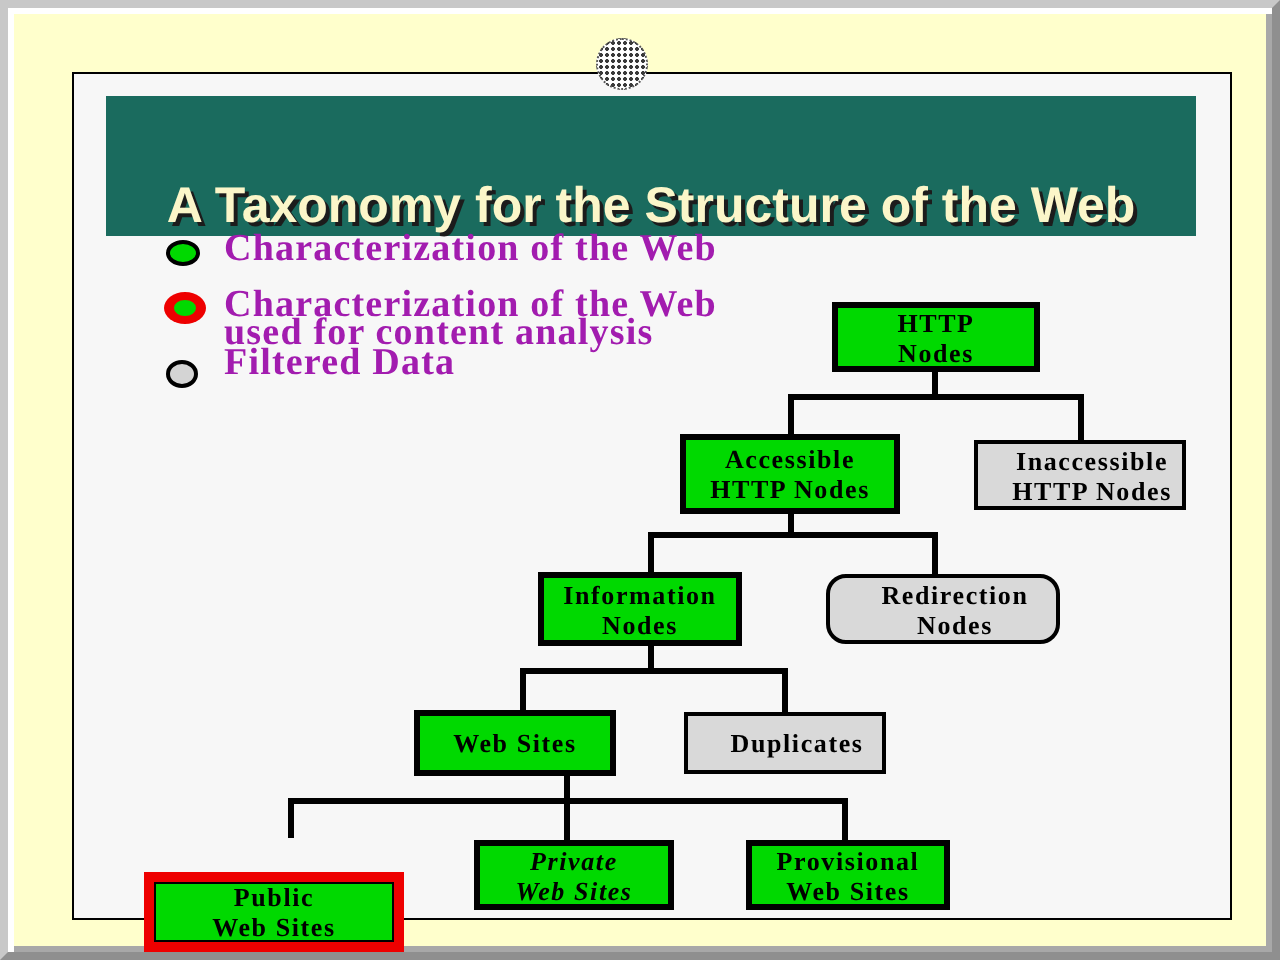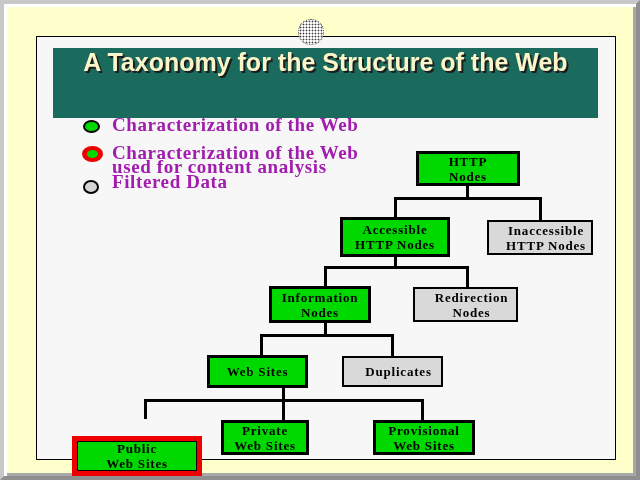--- a/index.html
+++ b/index.html
@@ -19,21 +19,21 @@
     box-shadow:inset 3px 3px 0 #ffffff, inset -3px -3px 0 #a8a8a8;
   }
   .slide{
     position:absolute;left:32px;top:32px;width:578px;height:422px;
     background:var(--c-slide-bg,#f7f7f7);
     border:1px solid #000;
   }
   .titlebar{
     position:absolute;left:48px;top:43px;width:545px;height:70px;
     background:var(--c-header-bg,#1a6b5e);
-    display:flex;align-items:flex-start;justify-content:center;
+    display:flex;align-items:flex-end;justify-content:center;
   }
   .titlebar .title{
     font-family:"Liberation Sans", sans-serif;
     font-weight:bold;font-size:25px;letter-spacing:0px;
     color:var(--c-title-color,#fbf6c9);
     text-shadow:2px 2px 0 #1c1c1c;
     white-space:nowrap;
   }
   
   .ball{
@@ -124,31 +124,31 @@
 
       <div class="node n-green" style="left:303px;top:180px;width:110px;height:40px;">Accessible
 HTTP Nodes</div>
 
       <div class="node n-gray" style="left:450px;top:183px;width:106px;height:35px;">Inaccessible
 HTTP Nodes</div>
 
       <div class="node n-green" style="left:232px;top:249px;width:102px;height:37px;">Information
 Nodes</div>
 
-      <div class="node n-gray" style="left:376px;top:250px;width:105px;height:35px;">Redirection
+      <div class="node n-gray" style="left:376px;top:250px;width:117px;height:35px;border-radius:10px;">Redirection
 Nodes</div>
 
       <div class="node n-green" style="left:170px;top:318px;width:101px;height:33px;">Web Sites</div>
 
       <div class="node n-gray" style="left:305px;top:319px;width:101px;height:31px;">Duplicates</div>
 
       <div class="node n-highlight" style="left:35px;top:382px;width:130px;height:40px;margin-top:17px;">Public
 Web Sites</div>
 
-      <div class="node n-green" style="left:184px;top:383px;width:88px;height:35px;">Private
+      <div class="node n-green" style="left:200px;top:383px;width:100px;height:35px;font-style:italic;">Private
 Web Sites</div>
 
       <div class="node n-green" style="left:336px;top:383px;width:102px;height:35px;">Provisional
 Web Sites</div>
     </div>
 
   </div>
 
   <div class="ball" style="left:294px;top:15px;"></div>
 

